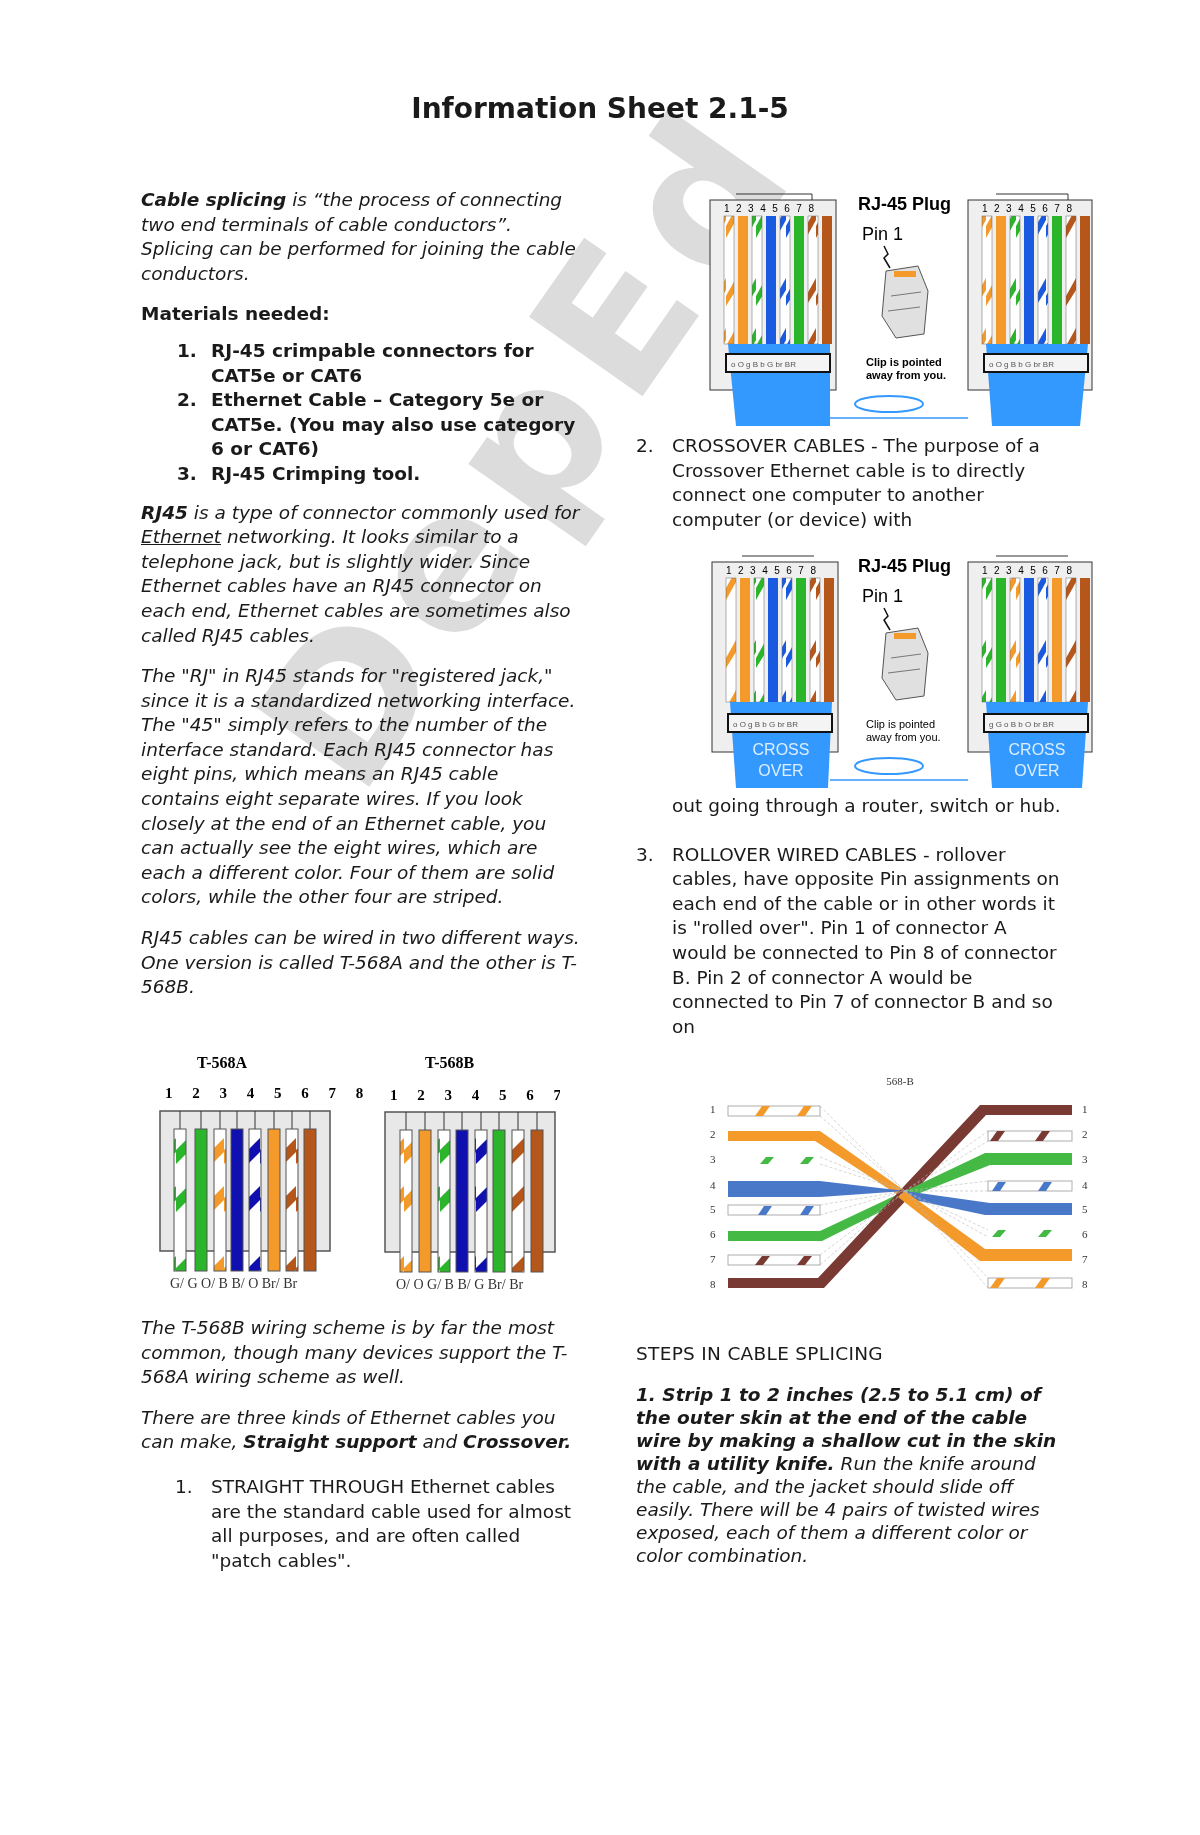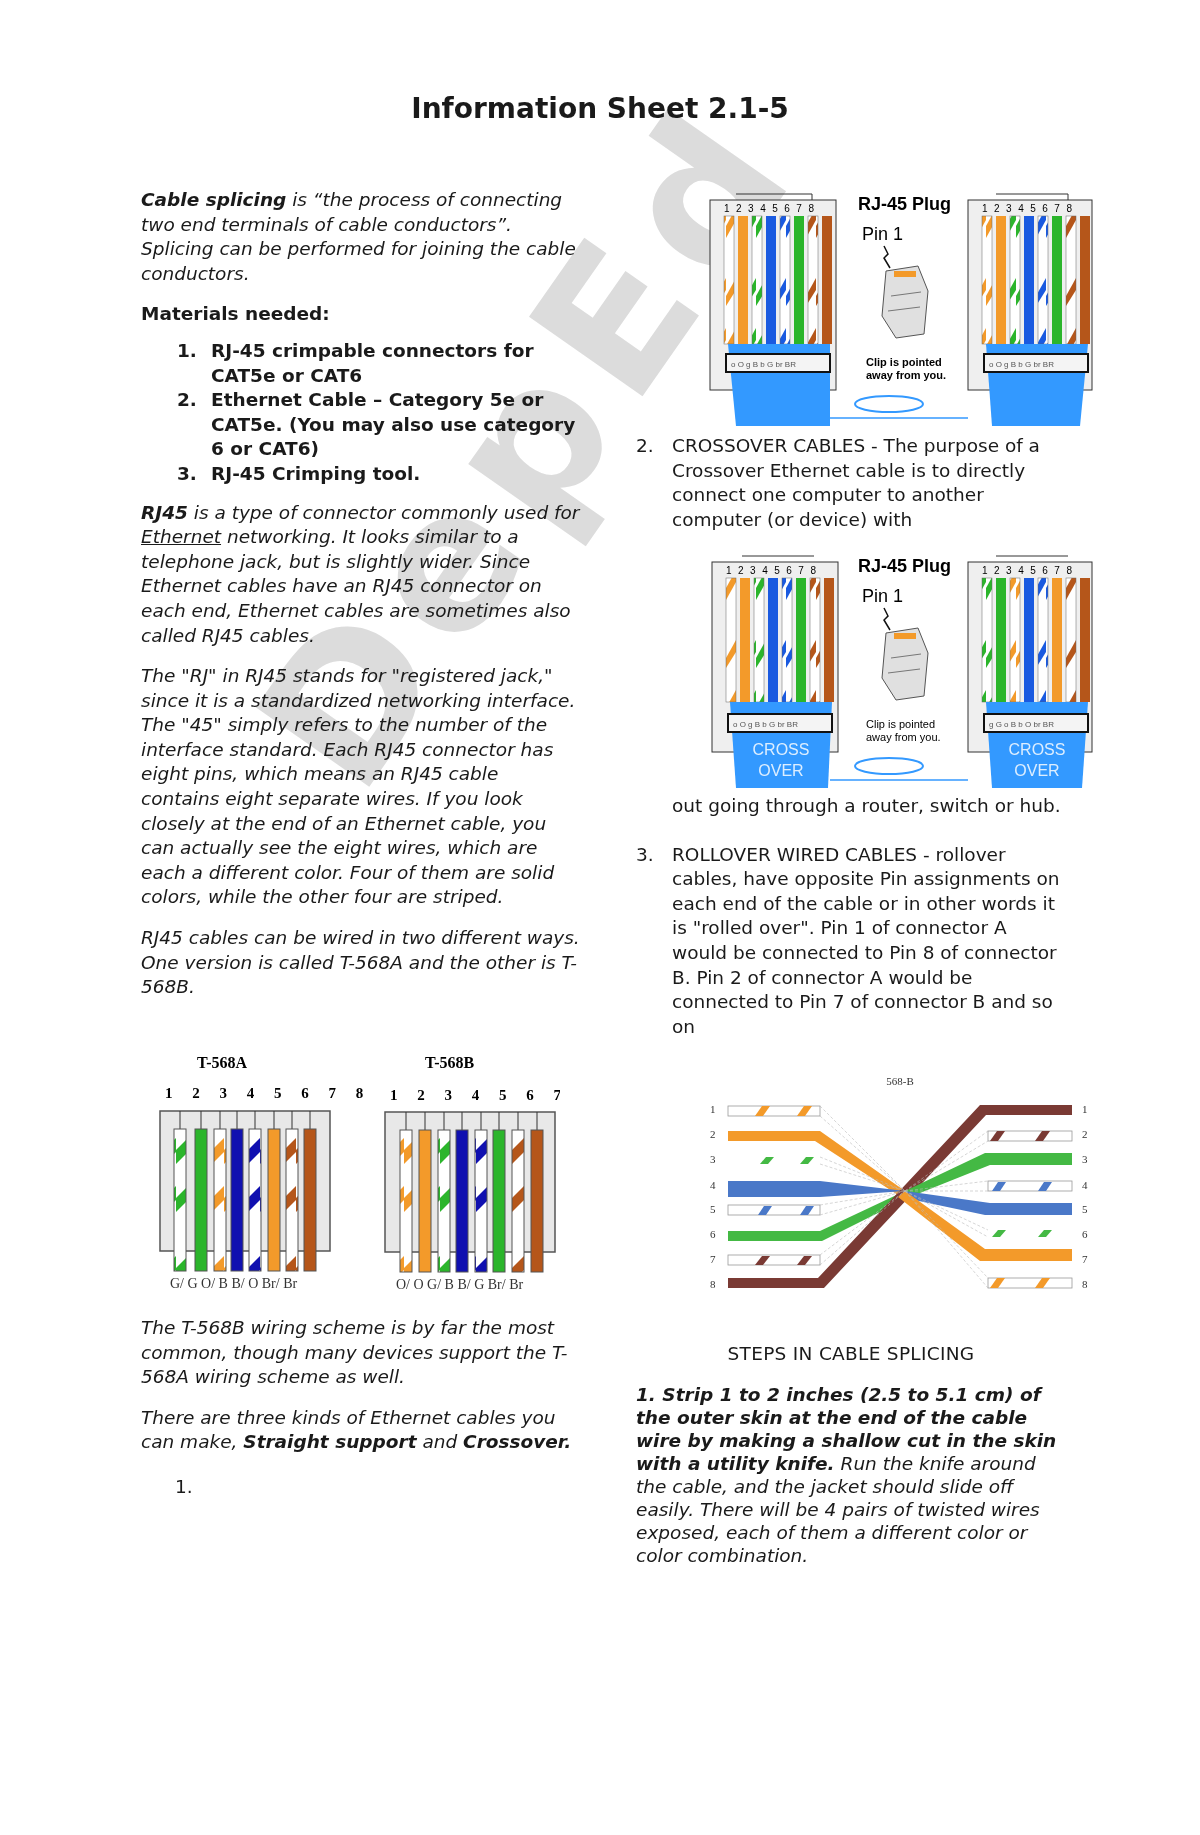--- a/index.html
+++ b/index.html
@@ -118,21 +118,21 @@
     <rect x="353" y="80" width="12" height="142" fill="#2bb52b" stroke="#555"></rect>
     <rect x="372" y="80" width="12" height="142" fill="url(#stBr)" stroke="#555"></rect>
     <rect x="391" y="80" width="12" height="142" fill="#b5561a" stroke="#555"></rect>
     <text x="256" y="239" font-family="Liberation Serif, serif" font-size="14" fill="#333">O/ O G/ B  B/ G Br/ Br</text>
   </svg>
 </div>
 
 <div class="col col-left" style="top:1316px;">
   <p>The T-568B wiring scheme is by far the most common, though many devices support the T-568A wiring scheme as well.</p>
   <p><span>There are three kinds of Ethernet cables you can make, </span><b>Straight support</b><span> and </span><b>Crossover.</b></p>
-  <div class="li" style="margin-top:20px;"><span class="num">1.</span></div>
+  <div class="li" style="margin-top:20px;"><span class="num">1.</span><span>STRAIGHT THROUGH Ethernet cables are the standard cable used for almost all purposes, and are often called "patch cables".</span></div>
 </div>
 
 <div class="fig" style="left:706px; top:186px; width:390px; height:240px;">
   <svg width="390" height="240" viewBox="0 0 390 240">
     <defs>
       <pattern id="sO" width="10" height="120" patternUnits="userSpaceOnUse">
           <rect width="10" height="120" fill="#fff"></rect>
           <polygon points="0,40 10,22 10,34 0,52" fill="#f39a2a"></polygon>
           <polygon points="0,110 10,92 10,104 0,120" fill="#f39a2a"></polygon>
         </pattern>
@@ -350,15 +350,15 @@
         <line x1="205" y1="118" x2="288" y2="118"></line>
       <line x1="205" y1="118" x2="288" y2="157"></line>
         <line x1="205" y1="118" x2="288" y2="164"></line>
       <line x1="205" y1="118" x2="288" y2="205"></line>
         <line x1="205" y1="118" x2="288" y2="215"></line>
     </g>
   </svg>
 </div>
 
 <div class="col col-right" style="top:1342px; left:636px; width:430px;">
-  <div class="heading" style="font-weight:normal; margin-bottom:16px; letter-spacing:0.3px;text-align:center;">STEPS IN CABLE SPLICING</div>
+  <div class="heading" style="font-weight:normal; margin-bottom:16px; letter-spacing:0.3px;">STEPS IN CABLE SPLICING</div>
   <p style="line-height:23px;"><b>1. Strip 1 to 2 inches (2.5 to 5.1 cm) of the outer skin at the end of the cable wire by making a shallow cut in the skin with a utility knife.</b><span> Run the knife around the cable, and the jacket should slide off easily. There will be 4 pairs of twisted wires exposed, each of them a different color or color combination.</span></p>
 </div>
 
 </body></html>

